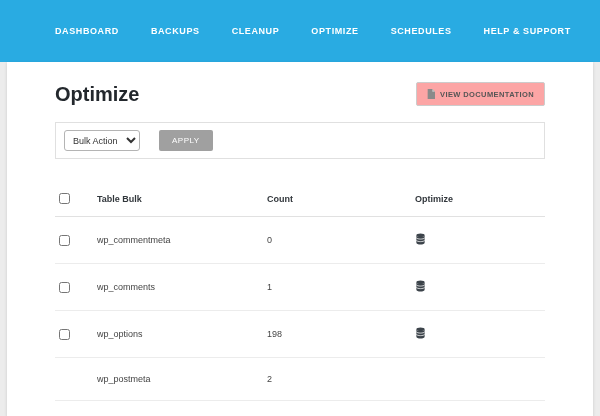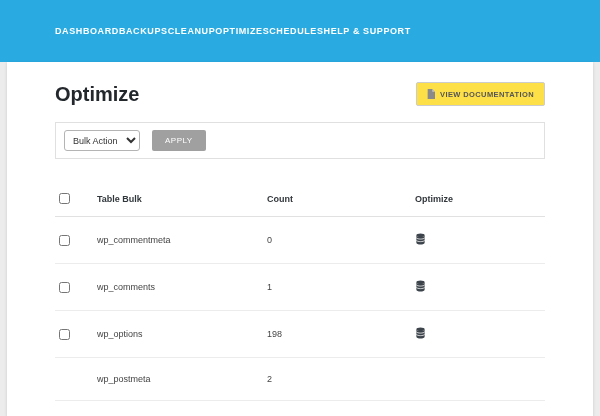--- a/index.html
+++ b/index.html
@@ -14,20 +14,21 @@
     font-family:"Liberation Sans", sans-serif;
     color:#444;
   }
   
   .topnav{
     background:var(--nav-bg,#29abe2);
     height:62px;
     display:flex;
     align-items:center;
     padding-left:55px;
+    gap:32px;
   }
   .topnav a{
     color:#fff;
     font-size:9px;
     letter-spacing:.6px;
     text-decoration:none;
     font-weight:bold;
     cursor:pointer;
     white-space:nowrap;
   }
@@ -51,37 +52,37 @@
   }
   h1.page-title{
     font-size:20px;
     font-weight:bold;
     color:#23282d;
   }
   .doc-btn{
     display:inline-flex;
     align-items:center;
     gap:5px;
-    background:#fde047;
+    background:#fca5a5;
     border:1px solid #ccc;
     border-radius:2px;
     color:#555;
     font-size:7.5px;
     letter-spacing:.4px;
     font-weight:bold;
     padding:6px 10px;
     cursor:pointer;
   }
   
   .bulk-bar{
     border:1px solid #e0e0e0;
     padding:7px 8px;
     display:flex;
     align-items:center;
-    gap:12px;
+    gap:19px;
     margin-bottom:22px;
   }
   .bulk-bar select{
     font-family:"Liberation Sans", sans-serif;
     font-size:9px;
     color:#333;
     border:1px solid #b4b4b4;
     border-radius:3px;
     background:#fff;
     height:21px;

